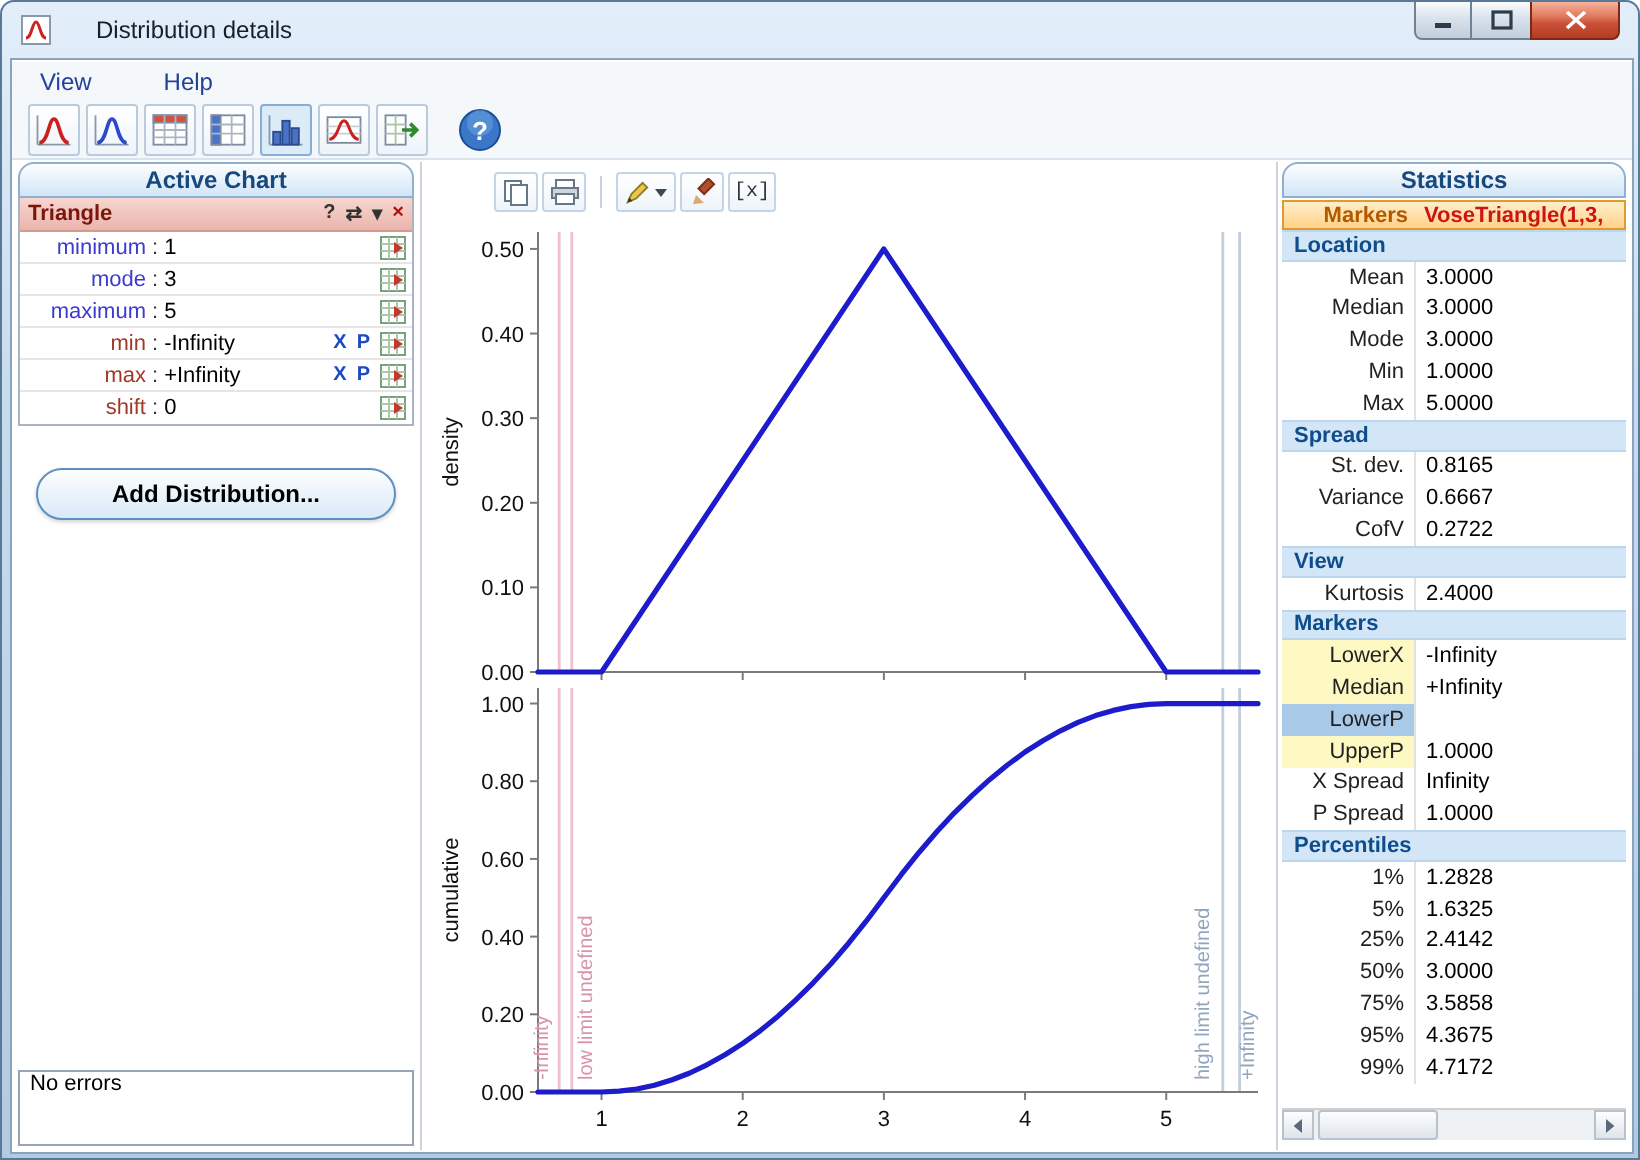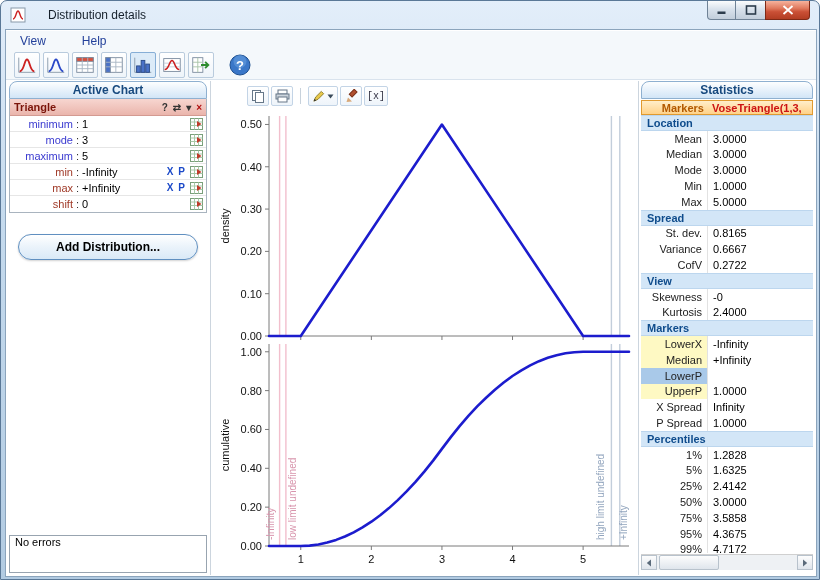--- a/index.html
+++ b/index.html
@@ -414,24 +414,20 @@
       <div class="srow data">
         <span class="slabel">Variance</span>
         <span class="svalue">0.6667</span>
       </div>
       <div class="srow data">
         <span class="slabel">CofV</span>
         <span class="svalue">0.2722</span>
       </div>
       <div class="srow section">View</div>
       <div class="srow data">
-        <span class="slabel">Skewness</span>
-        <span class="svalue">-0</span>
-      </div>
-      <div class="srow data">
         <span class="slabel">Kurtosis</span>
         <span class="svalue">2.4000</span>
       </div>
       <div class="srow section">Markers</div>
       <div class="srow data">
         <span class="slabel tint">LowerX</span>
         <span class="svalue">-Infinity</span>
       </div>
       <div class="srow data">
         <span class="slabel tint">Median</span>

